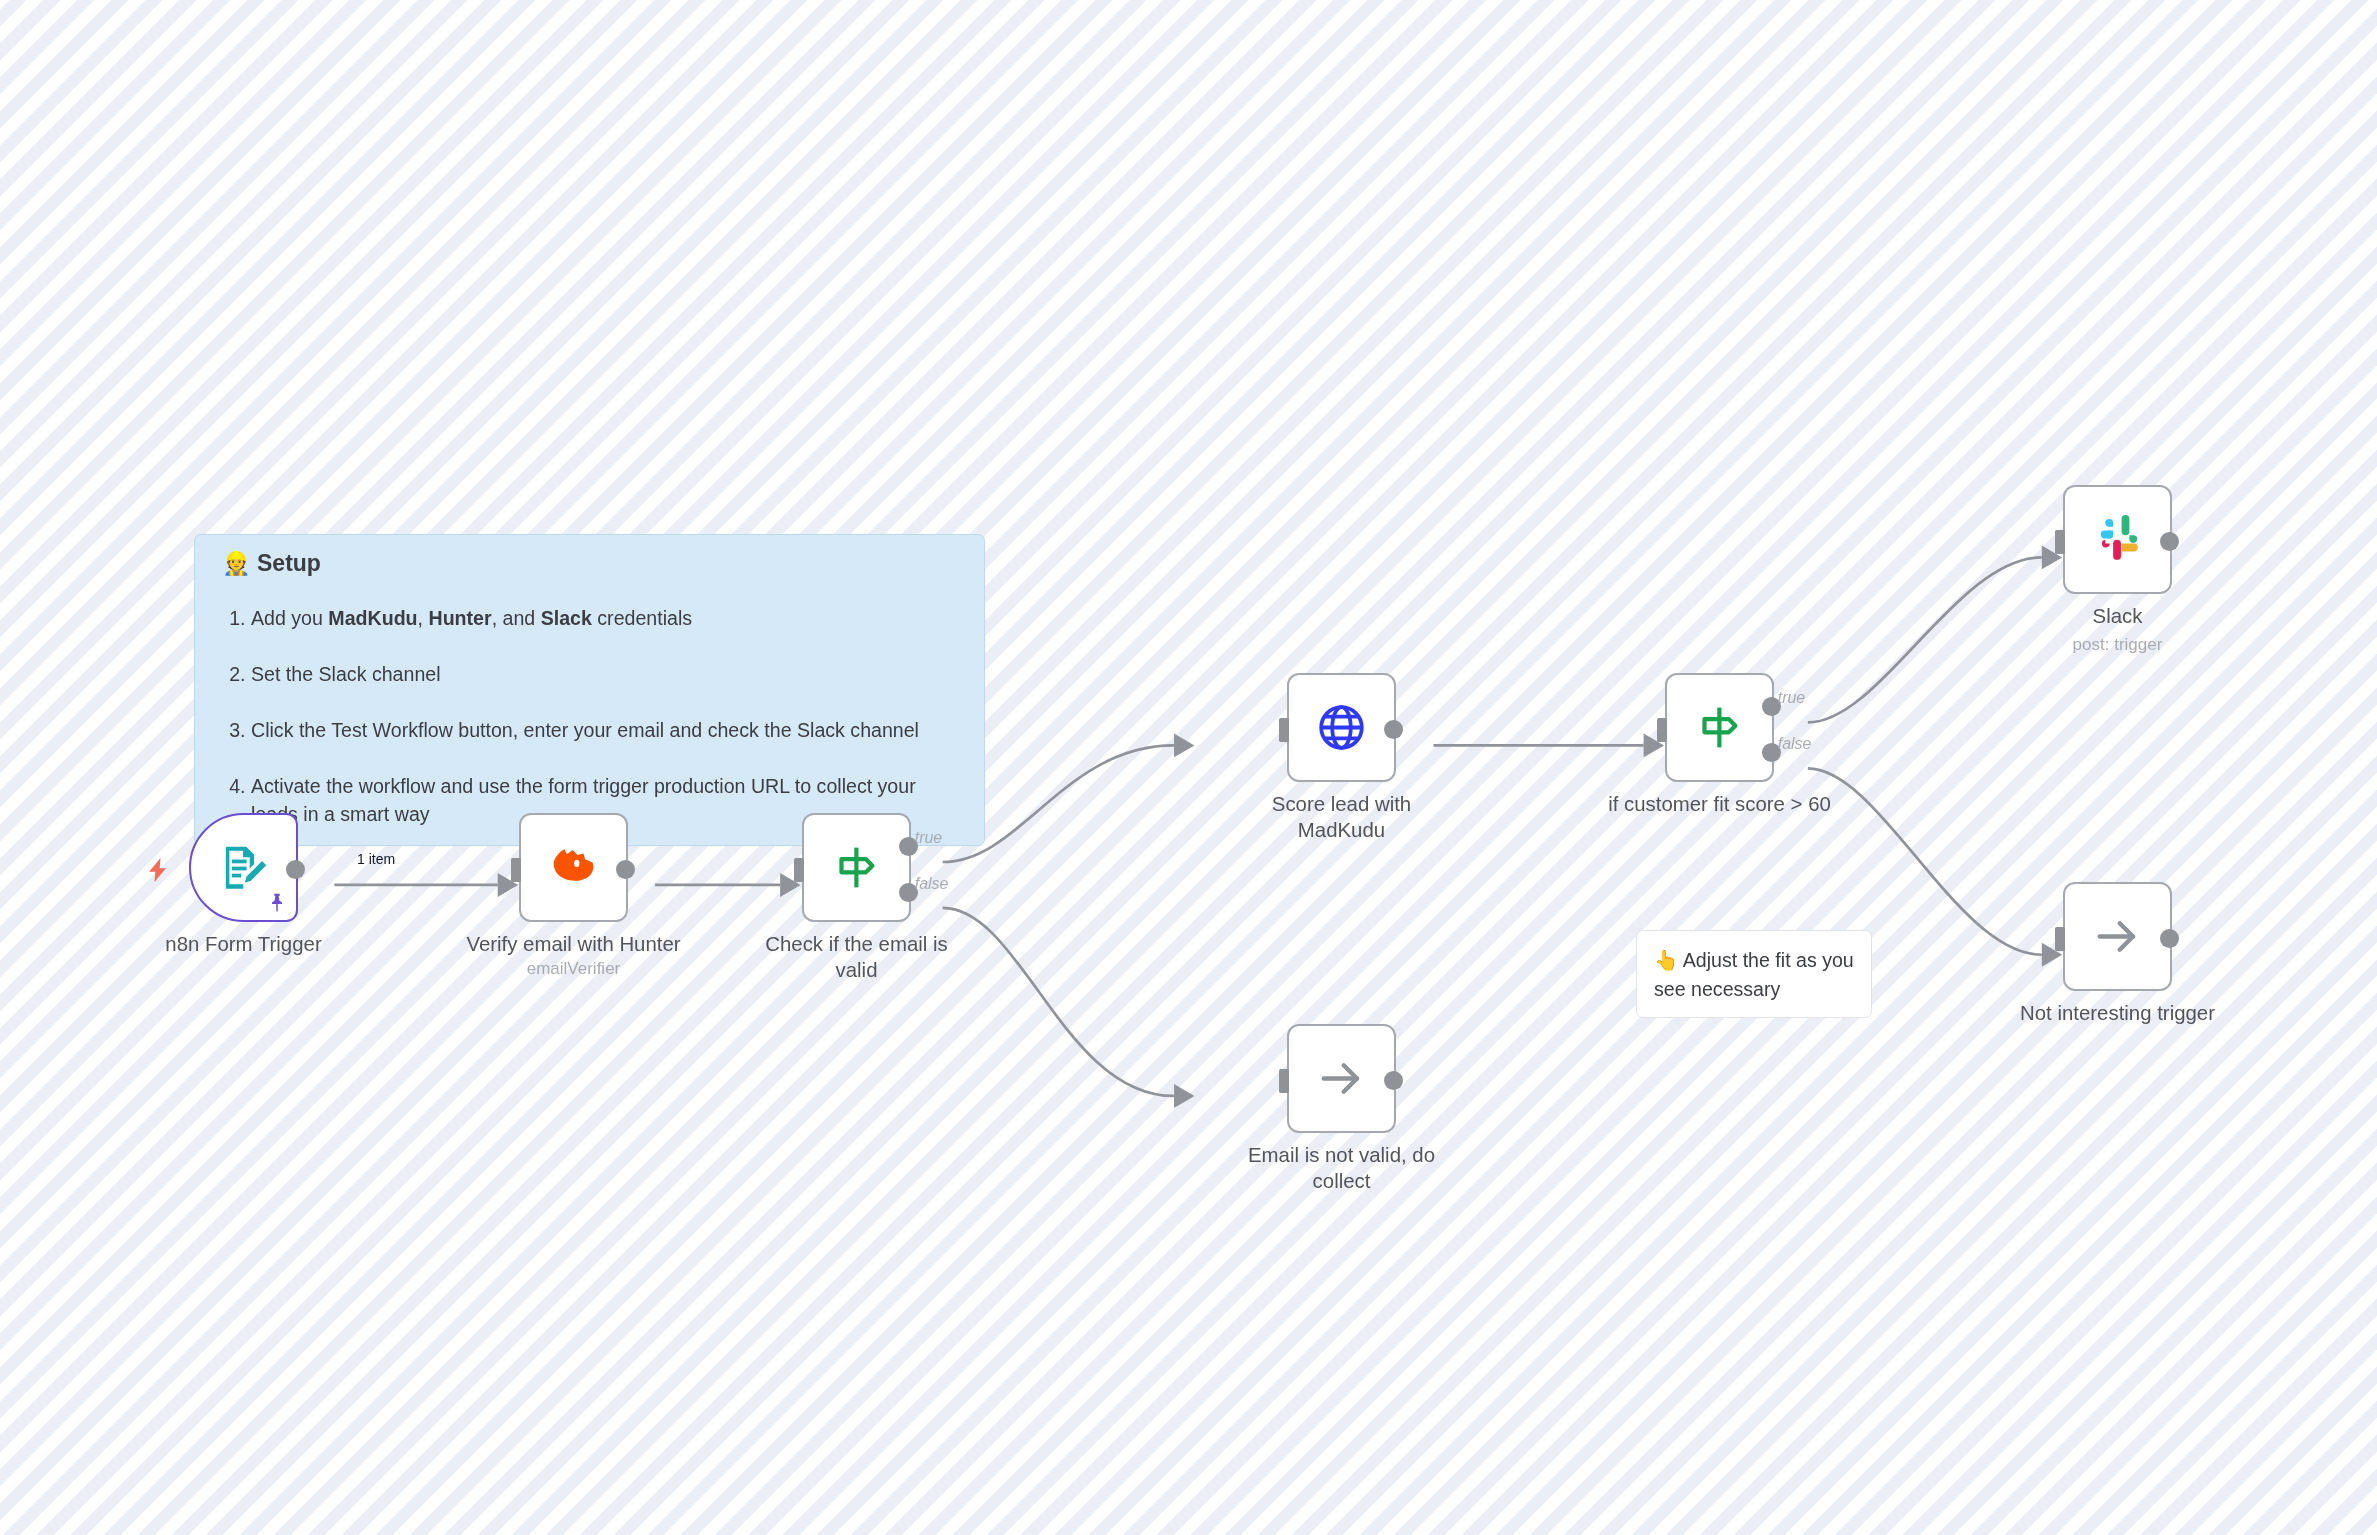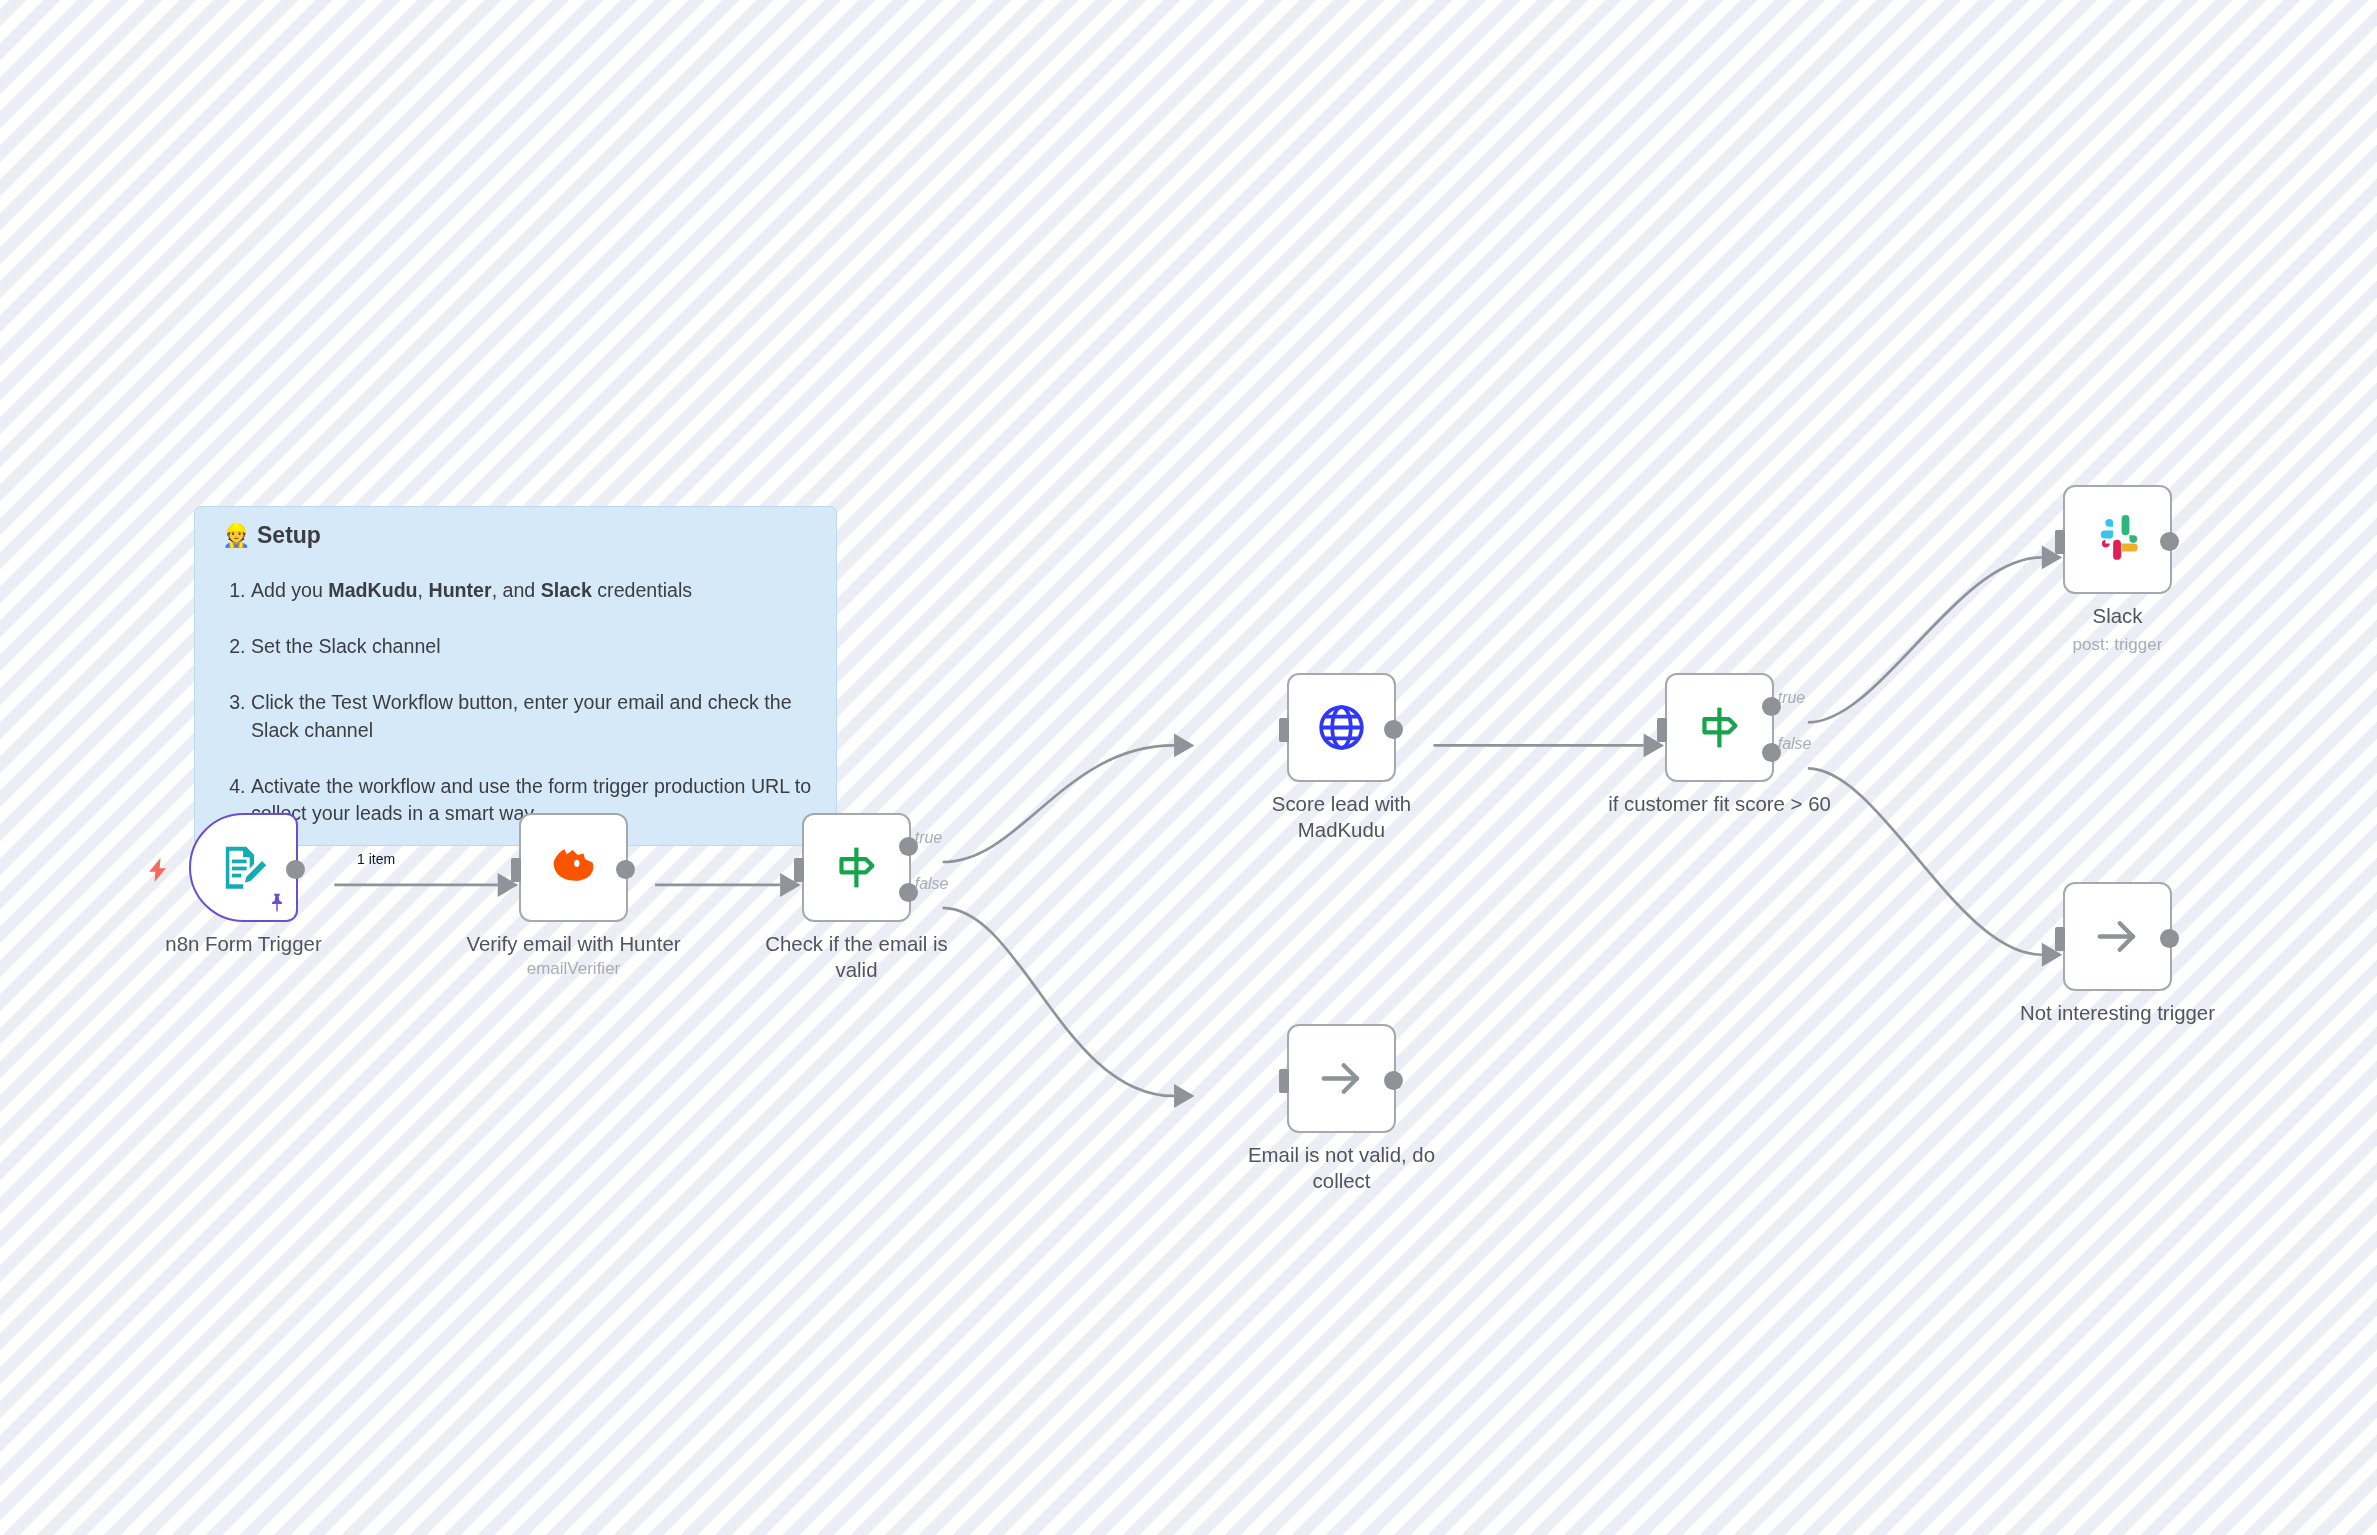--- a/index.html
+++ b/index.html
@@ -156,21 +156,21 @@
 
     <path d="M 2125 849 C 2210 849, 2300 655, 2400 655"></path>
     <polygon class="arrowhead" points="2400,641 2424,655 2400,669"></polygon>
 
     <path d="M 2125 903 C 2210 903, 2300 1122, 2400 1122"></path>
     <polygon class="arrowhead" points="2400,1108 2424,1122 2400,1136"></polygon>
   </svg>
 
   <div style="position:absolute; left:357px; top:851px; font-size:14px; color:#0f172a;">1 item</div>
 
-  <div class="sticky blue" style="left:194px; top:506px; width:643px;padding-left:27px;">
+  <div class="sticky blue" style="left:194px; top:534px; width:791px;padding-left:27px;">
     <div class="sticky-title">
       <span class="emoji">👷</span>
       <span>Setup</span>
     </div>
     <ol>
       <li>
         <span>Add you </span><b>MadKudu</b><span>, </span><b>Hunter</b><span>, and </span><b>Slack</b><span> credentials</span>
       </li>
       <li>Set the Slack channel</li>
       <li>Click the Test Workflow button, enter your email and check the Slack channel</li>
@@ -256,20 +256,25 @@
       <div class="dot out-true">
         <span class="port-label">true</span>
       </div>
       <div class="dot out-false">
         <span class="port-label">false</span>
       </div>
     </div>
     <div class="node-label" style="width:323px;">if customer fit score &gt; 60</div>
   </div>
 
+  <div class="sticky white" style="left:1636px; top:930px; width:236px; height:88px;">
+    <div class="sticky-body">
+      <span class="emoji">👆</span><span> Adjust the fit as you see necessary</span>
+    </div>
+  </div>
 
   <div class="node" style="left:2063px; top:485px;">
     <div class="node-box">
       <div class="in-stub"></div>
       <svg class="icon-md" viewBox="0 0 54 54">
         <path fill="#36c5f0" d="M13.6 8.6a4.3 4.3 0 118.6 0v4.3h-4.3a4.3 4.3 0 01-4.3-4.3z"></path>
         <path fill="#36c5f0" d="M22.2 17.2v4.9a4.3 4.3 0 11-4.3-4.9z"></path>
         <rect x="8.6" y="17.2" width="13.6" height="8.6" rx="4.3" fill="#36c5f0"></rect>
         <path fill="#2eb67d" d="M31.5 4.3a4.3 4.3 0 018.6 0v13.6a4.3 4.3 0 01-8.6 0z"></path>
         <path fill="#2eb67d" d="M40.1 22.2h4.9a4.3 4.3 0 11-4.9 4.3z"></path>

